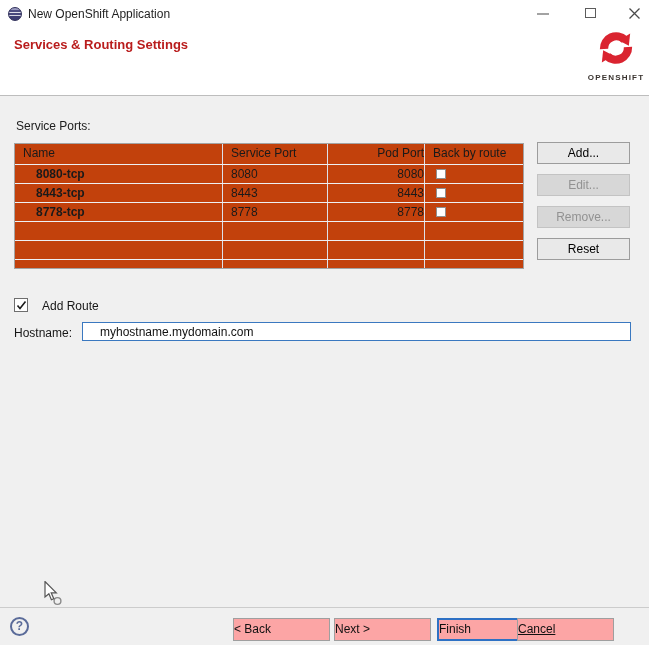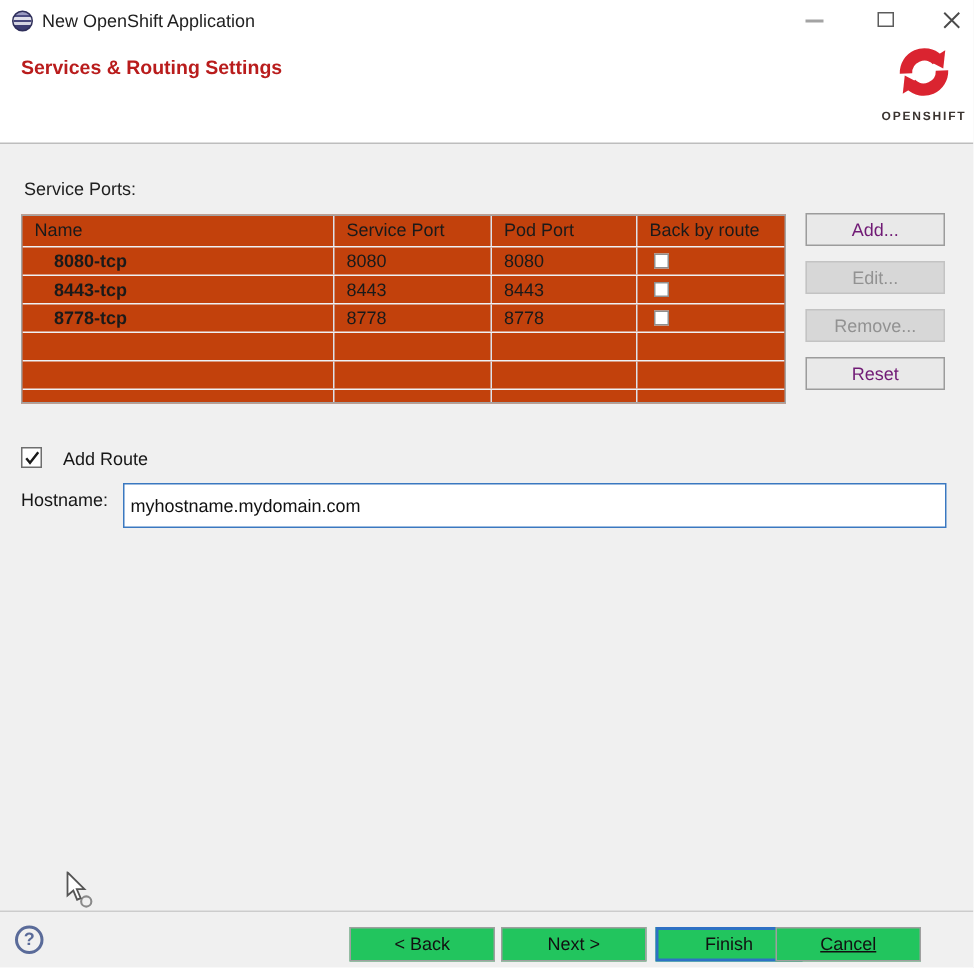--- a/index.html
+++ b/index.html
@@ -28,45 +28,45 @@
   .sp-label { position:absolute; left:16px; top:23px; color:#202020; }
 
   .table { position:absolute; left:14px; top:47px; width:510px; height:126px; background:#c2410c;
     border:1px solid #a3a3a3; overflow:hidden; }
   .trow, .thead { display:flex; width:100%; }
   .thead { height:20px; line-height:19px; }
   .trow { height:19px; line-height:18px; border-top:1px solid #eef0f4; }
   .cell { border-right:1px solid #dde1ea; overflow:hidden; white-space:nowrap; padding-left:8px; }
   .c-name { width:208px; }
   .c-sport { width:105px; }
-  .c-pport { width:97px; }
+  .c-pport { width:97px;text-align:right; }
   .c-route { flex:1; border-right:none; }
   .trow .c-name { padding-left:21px;font-weight:bold; }
   .cbx { width:10px; height:10px; border:1px solid #8f8f8f; background:#fff; margin:4px 0 0 3px; }
 
   .side-btn { position:absolute; left:537px; width:93px; height:22px; text-align:center; line-height:20px;
-    background:#e9e9e9; border:1px solid #9c9c9c; color:#701a75; cursor:default; }
+    background:#e9e9e9; border:1px solid #9c9c9c; color:#000000; cursor:default; }
   .side-btn.disabled { background:#d7d7d7; border-color:#c3c3c3; color:#929292; }
   .btn-add { top:46px; } .btn-edit { top:78px; } .btn-remove { top:110px; } .btn-reset { top:142px; }
 
   .checkbox { position:absolute; left:14px; top:202px; width:14px; height:14px; border:1px solid #6e6e6e; background:#fff; }
   .checkbox svg { display:block; margin:1px 0 0 1px; }
   .add-route-label { position:absolute; left:42px; top:203px; color:#161616; }
 
   .hostname-label { position:absolute; left:14px; top:230px; color:#161616; }
-  .hostname-input { position:absolute; left:82px; top:226px; width:549px; height:30px;
+  .hostname-input { position:absolute; left:82px; top:226px; width:549px; height:19px;
     border:1px solid #3a78c0; background:#fff; font-family:"Liberation Sans",sans-serif;
-    font-size:12px; color:#111; padding:0 4px; outline:none; }
+    font-size:12px; color:#111; padding:0 17px; outline:none; }
 
   
   .footer { position:absolute; top:607px; left:0; width:100%; height:38px; background:#f0f0f0; border-top:1px solid #cccccc; }
   .help { position:absolute; left:10px; top:9px; width:19px; height:19px; border:2px solid #5a6b99; border-radius:50%;
     color:#5a6b99; font-weight:bold; font-size:12px; text-align:center; line-height:15px; cursor:default; }
-  .f-btn { position:absolute; top:10px; width:97px; height:23px; background:#22c55e; border:1px solid #9f9f9f;
-    text-align:center; line-height:21px; color:#111; cursor:default; }
+  .f-btn { position:absolute; top:10px; width:97px; height:23px; background:#fca5a5; border:1px solid #9f9f9f;
+    line-height:21px; color:#111; cursor:default; }
   .f-back { left:233px; } .f-next { left:334px; }
   .f-finish { left:437px; width:98px; border:2px solid #2e71c4; line-height:19px; }
   .f-cancel { left:517px;text-decoration:underline; }
 
   .cursor { position:absolute; left:44px; top:581px; pointer-events:none; }
 </style>
 </head>
 <body>
 
 <div class="window">

